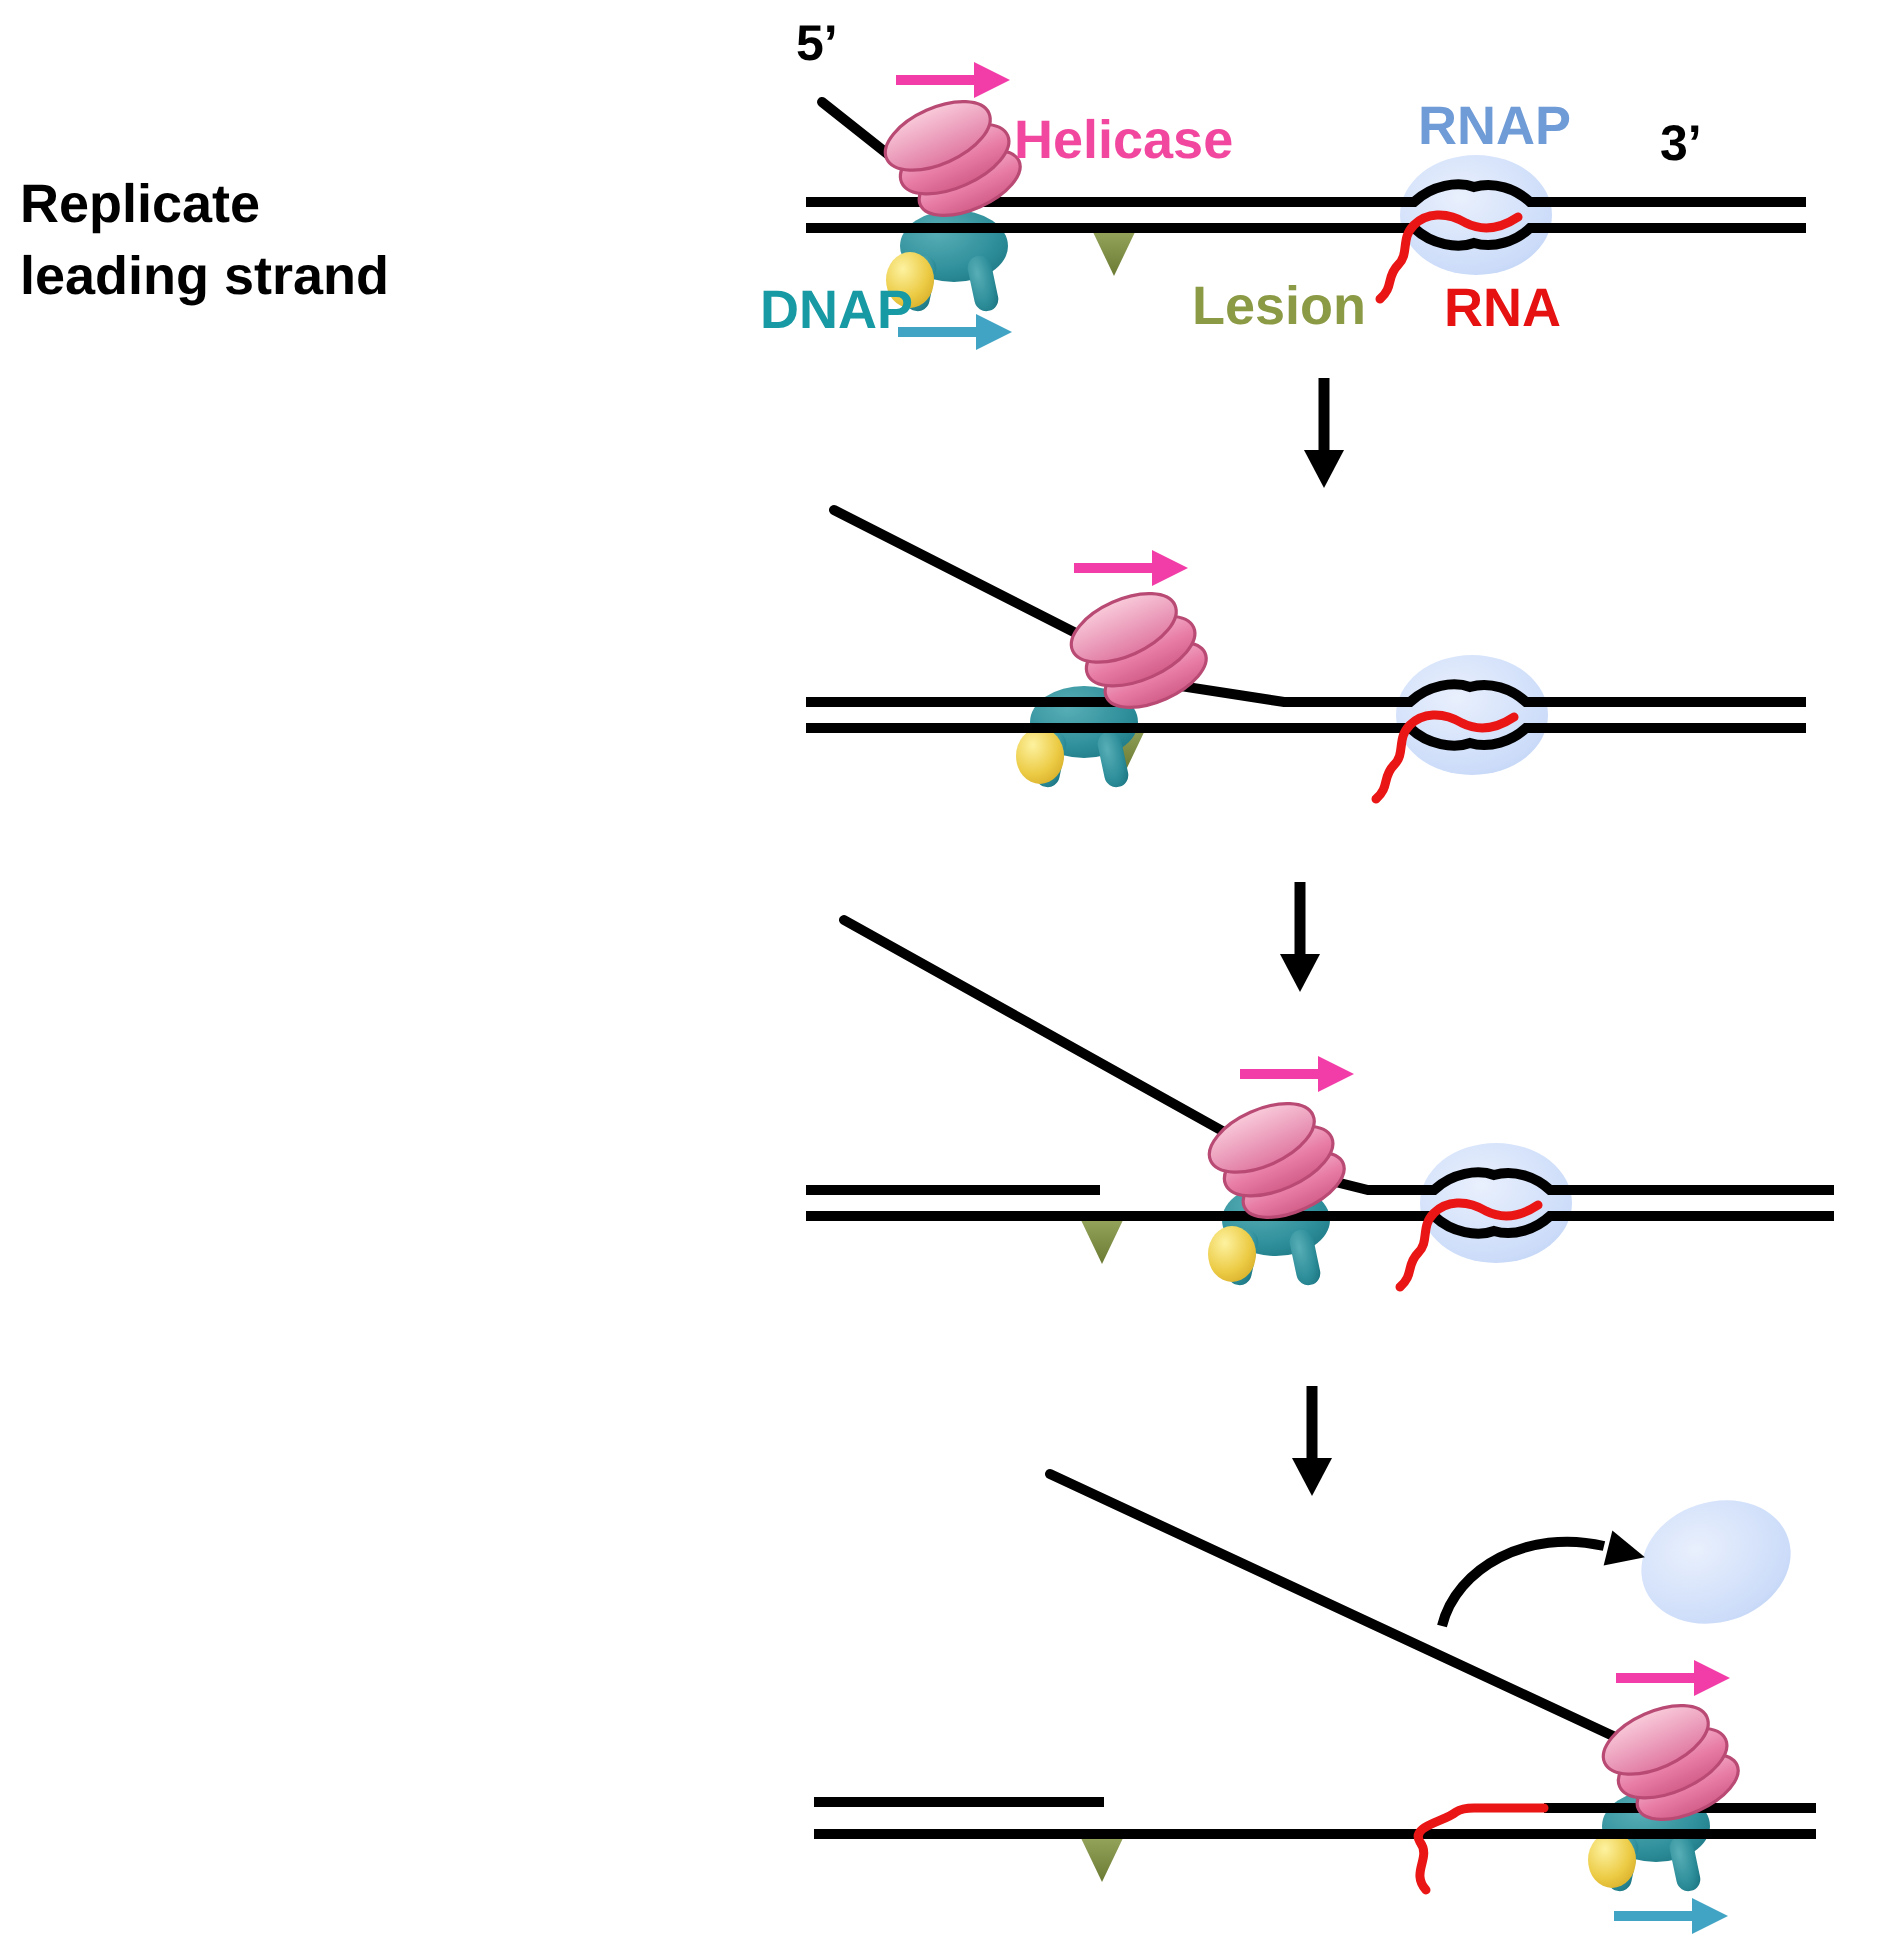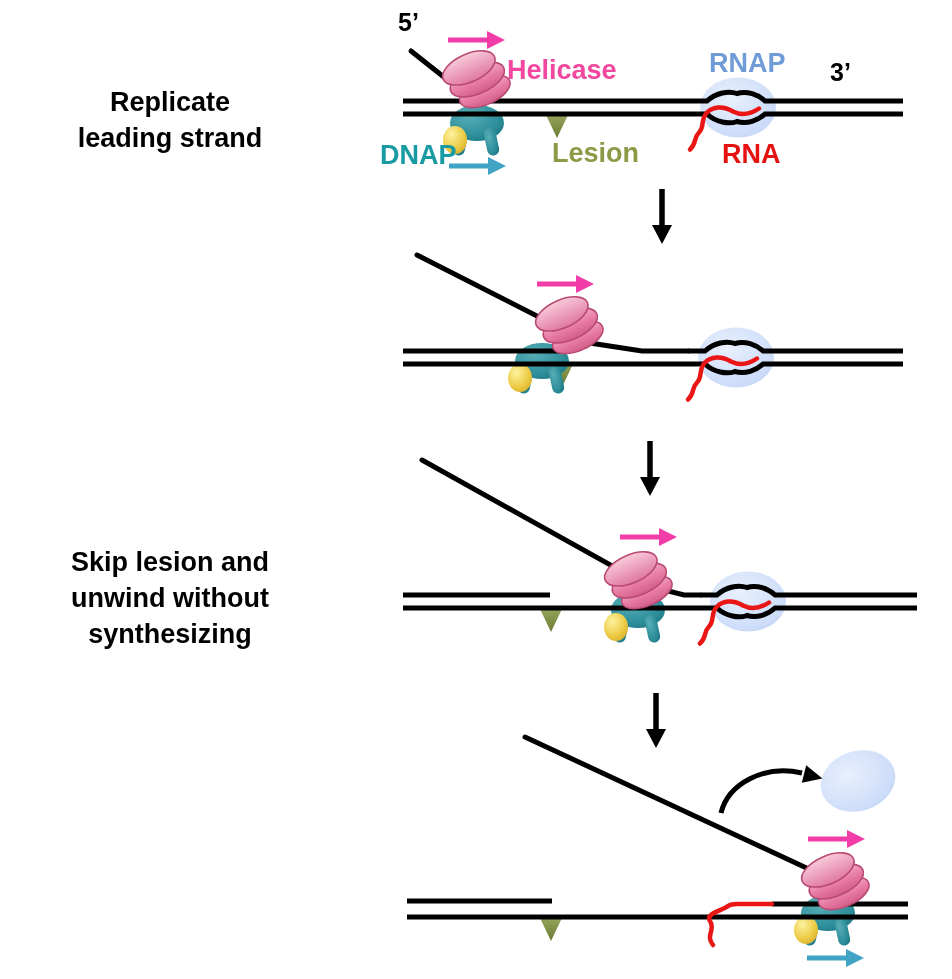--- a/index.html
+++ b/index.html
@@ -2,21 +2,21 @@
 <html style="--helicase-label: #f2479f; --rnap-label: #6f9bd7; --dnap-label: #189aa4; --lesion-label: #8b9a45; --rna-label: #e61111; --magenta-arrow: #f23da8; --teal-arrow: #41a4c4; --rna-red: #ea1515; --strand-black: #000000; --helicase-pink: #e87da6; --dnap-teal: #2d8e9a; --rnap-blue: #ccdcf9; --lesion-olive: #84954a; --clamp-yellow: #eccb45;"><head>
 <meta charset="utf-8">
 <style>
   html,body{margin:0;padding:0;background:#fff;}
   .fig{
     position:relative;width:952px;height:979px;background:#fff;
     font-family:"Liberation Sans",sans-serif;overflow:hidden;
   }
   .fig svg{position:absolute;left:0;top:0;}
   .label{
-    position:absolute;font-weight:bold;white-space:pre-line;text-align:center;
+    position:absolute;font-weight:bold;white-space:pre-line;text-align:left;
   }
   .step-title{
     left:10px;width:320px;font-size:27px;line-height:36px;color:#000;
   }
   .mol{font-size:27px;text-align:left;white-space:nowrap;}
   .end-label{font-size:25px;color:#000;text-align:left;white-space:nowrap;}
   .lab-helicase{color:var(--helicase-label,#f2479f);}
   .lab-rnap{color:var(--rnap-label,#6f9bd7);text-align:center;}
   .lab-dnap{color:var(--dnap-label,#189aa4);}
   .lab-lesion{color:var(--lesion-label,#8b9a45);}
@@ -146,26 +146,23 @@
       <g transform="translate(804,774) rotate(14)">
         <polygon points="0,-9 0,9 19,0" fill="#000"></polygon>
       </g>
       <use href="#arrowPink" transform="translate(836,839)"></use>
       <use href="#arrowTeal" transform="translate(835,958)"></use>
     </g>
   </svg>
 
   <div class="label step-title" style="top:84px">Replicate
 leading strand</div>
-  <div class="label step-title" style="top:544px">Skip lesion and
-unwind without
-synthesizing</div>
 
   <div class="label end-label" style="left:398px;top:8px">5’</div>
   <div class="label end-label" style="left:830px;top:58px">3’</div>
 
   <div class="label mol lab-helicase" style="left:507px;top:55px">Helicase</div>
   <div class="label mol lab-rnap" style="left:709px;top:48px">RNAP</div>
   <div class="label mol lab-dnap" style="left:380px;top:140px">DNAP</div>
-  <div class="label mol lab-lesion" style="left:552px;top:138px">Lesion</div>
+  <div class="label mol lab-lesion" style="left:596px;top:138px">Lesion</div>
   <div class="label mol lab-rna" style="left:722px;top:139px">RNA</div>
 
 </div>
 
 </body></html>

